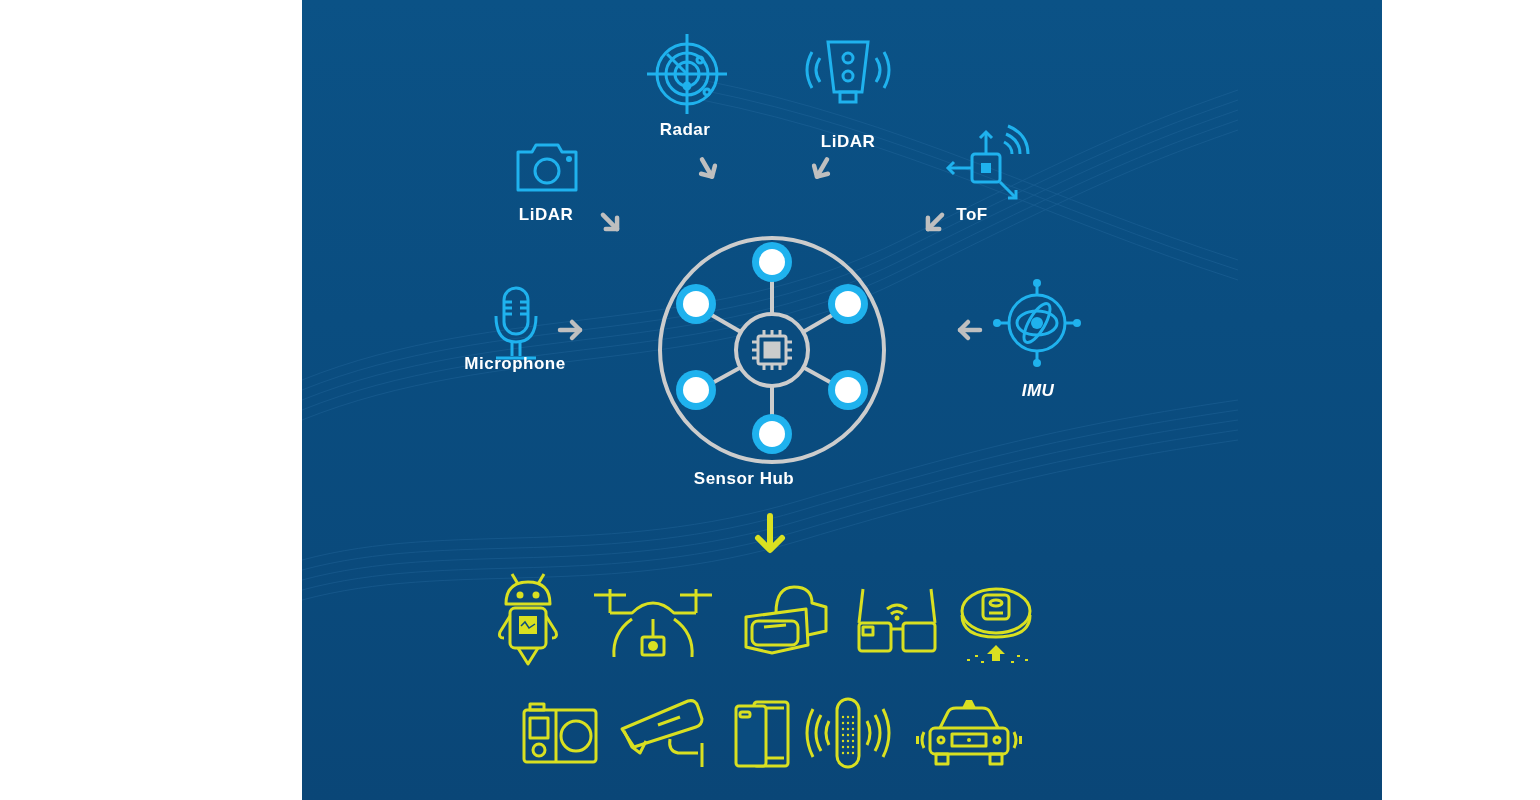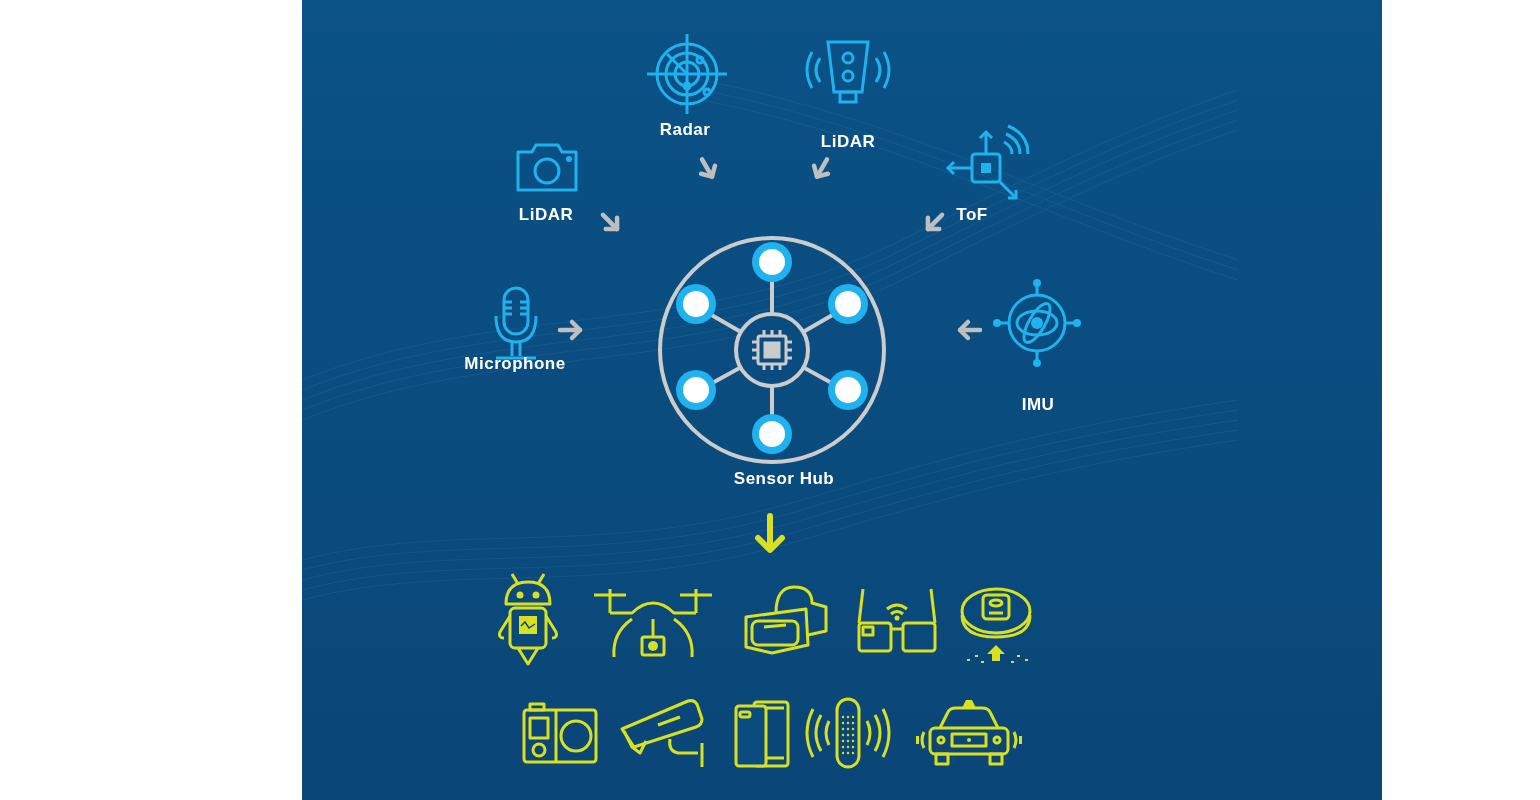--- a/index.html
+++ b/index.html
@@ -135,21 +135,21 @@
       </g>
       <g fill="#1fb2ee">
         <circle cx="45" cy="45" r="6"></circle>
         <circle cx="45" cy="5" r="4"></circle>
         <circle cx="45" cy="85" r="4"></circle>
         <circle cx="5" cy="45" r="4"></circle>
         <circle cx="85" cy="45" r="4"></circle>
       </g>
     </svg>
   </div>
-  <div class="label" style="left:736px;top:395px;">IMU</div>
+  <div class="label" style="left:736px;top:381px;font-style:italic;">IMU</div>
 
   
   <svg class="abs" style="left:0;top:0;" width="936" height="400">
     <defs>
       <g id="arrowG" fill="none" stroke="#bfbfbf" stroke-width="4.5" stroke-linecap="round" stroke-linejoin="round">
         <line x1="-10" y1="0" x2="10" y2="0"></line>
         <path d="M2 -8 L10 0 L2 8"></path>
       </g>
     </defs>
     <use href="#arrowG" transform="translate(405,168) rotate(60)"></use>
@@ -196,21 +196,21 @@
       <circle cx="194" cy="72" r="20" fill="#1fb2ee"></circle>
         <circle cx="194" cy="72" r="13" fill="#ffffff"></circle>
       <circle cx="42" cy="158" r="20" fill="#1fb2ee"></circle>
         <circle cx="42" cy="158" r="13" fill="#ffffff"></circle>
       <circle cx="194" cy="158" r="20" fill="#1fb2ee"></circle>
         <circle cx="194" cy="158" r="13" fill="#ffffff"></circle>
       <circle cx="118" cy="202" r="20" fill="#1fb2ee"></circle>
         <circle cx="118" cy="202" r="13" fill="#ffffff"></circle>
     </g>
   </svg>
-  <div class="label" style="left:482px;top:469px;">Sensor Hub</div>
+  <div class="label" style="left:442px;top:469px;">Sensor Hub</div>
 
   
   <svg class="abs" style="left:452px;top:512px;" width="32" height="44" viewBox="0 0 32 44">
     <g fill="none" stroke="#d9e021" stroke-width="6" stroke-linecap="round" stroke-linejoin="round">
       <line x1="16" y1="4" x2="16" y2="36"></line>
       <path d="M4 26 L16 38 L28 26"></path>
     </g>
   </svg>
 
   

